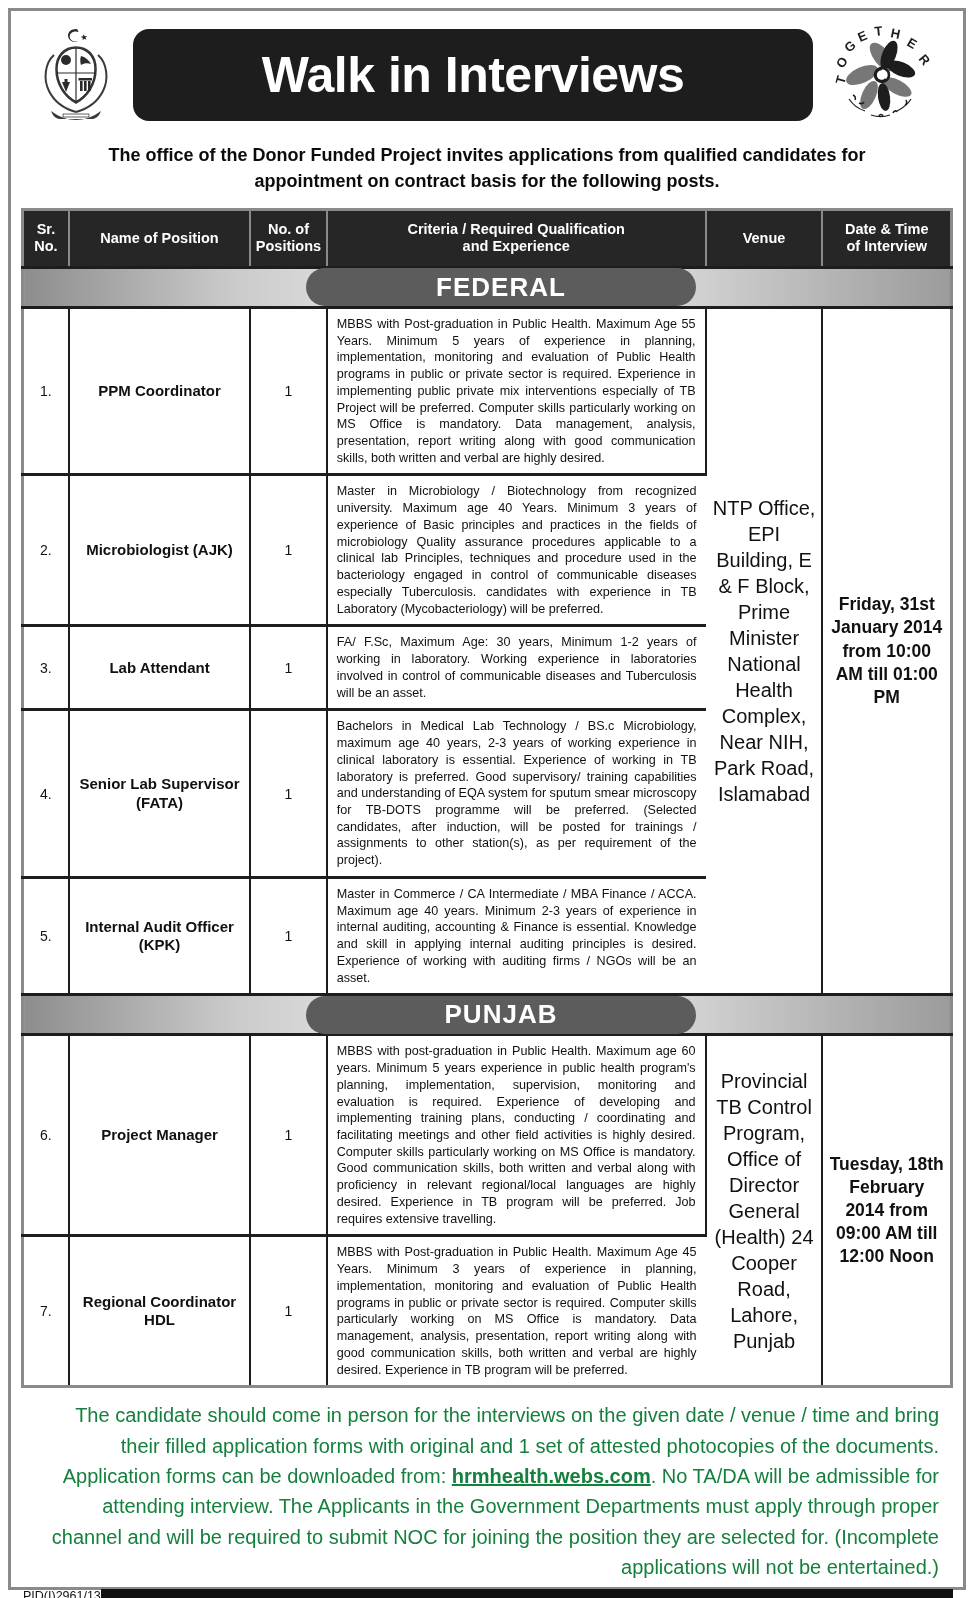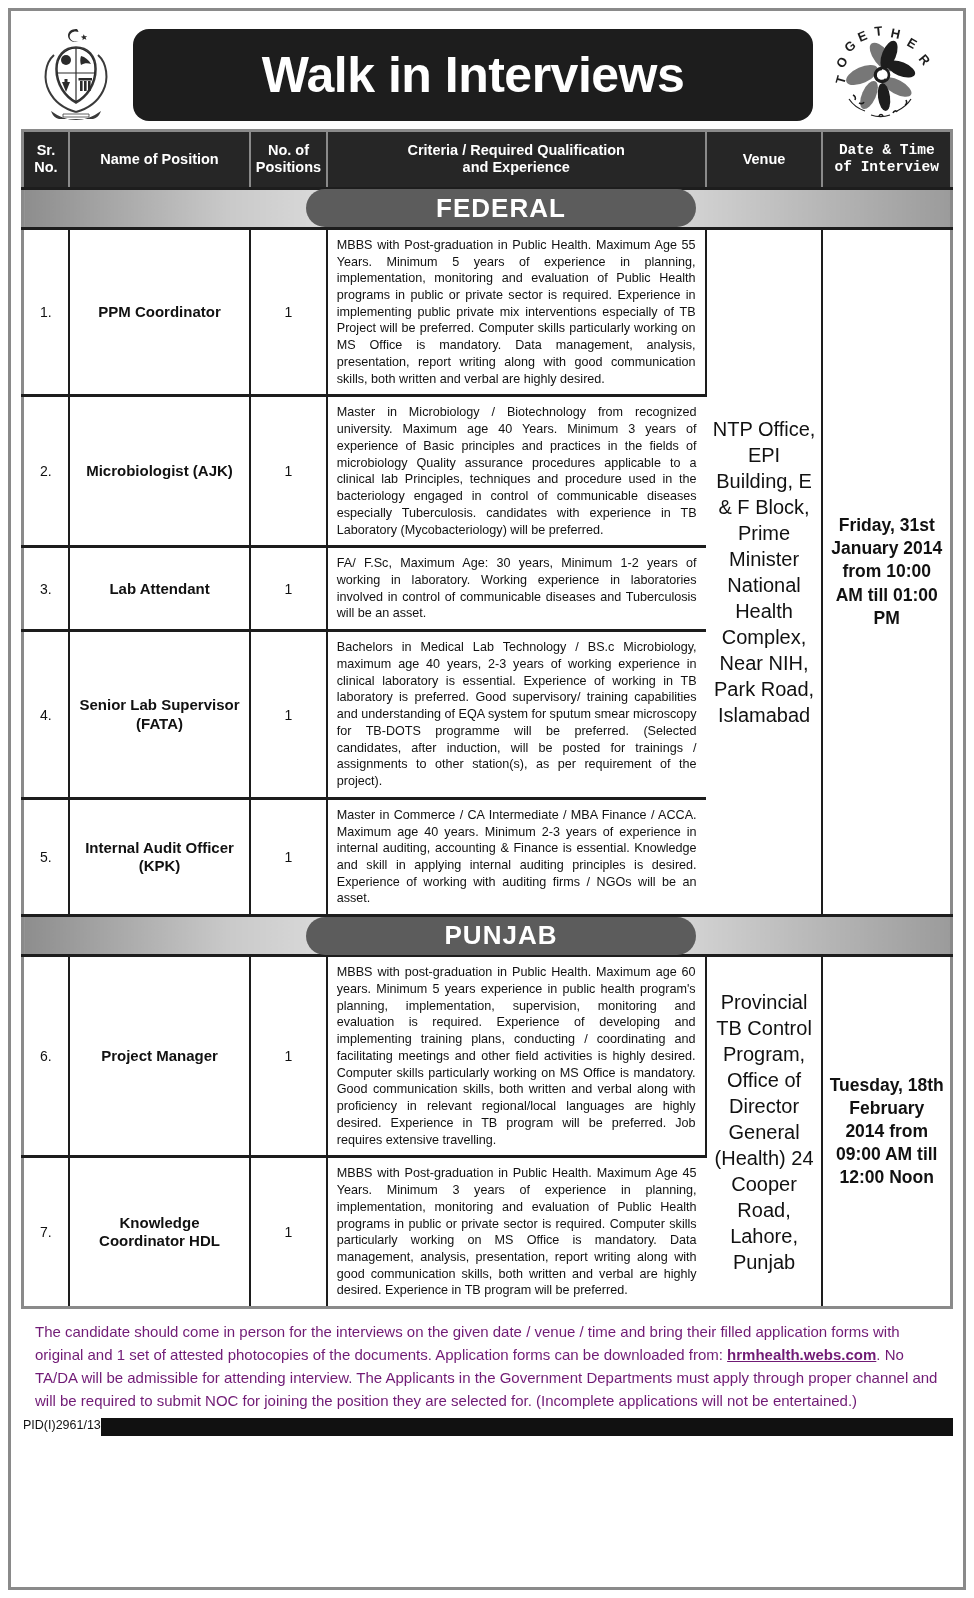--- a/index.html
+++ b/index.html
@@ -73,21 +73,21 @@
     background: #262626;
     color: #ffffff;
     font-size: 14.5px;
     font-weight: bold;
     line-height: 1.2;
     padding: 10px 3px;
     text-align: center;
     vertical-align: middle;
     border-right: 2px solid #8a8a8a;
   }
-  table.posts th:last-child { border-right: none; font-family: Liberation Mono, monospace; }
+  table.posts th:last-child { border-right: none; }
 
   td { border-right: 2px solid #1d1d1d; vertical-align: middle; }
   td:last-child { border-right: none; }
 
   tr.data-row > td { border-top: 3px solid #1d1d1d; }
   tr.first-data-row > td { border-top: none; }
 
   .c-sr    { text-align: center; font-size: 14px; }
   .c-name  { text-align: center; font-size: 15px; font-weight: bold; line-height: 1.22; padding: 4px 6px; }
   .c-num   { text-align: center; font-size: 14px; }
@@ -121,25 +121,25 @@
     align-items: center;
     justify-content: center;
     color: #ffffff;
     font-size: 26px;
     font-weight: bold;
     letter-spacing: 1px;
   }
 
   
   .footnote {
-    text-align: left;
-    font-size: 15px;
+    text-align: right;
+    font-size: 20px;
     line-height: 1.52;
     padding: 12px 14px 2px 14px;
-    color: #701a75;
+    color: #15803d;
   }
   .footnote .weblink {
     font-weight: bold;
     text-decoration: underline;
   }
   .pid-row {
     display: flex;
     padding: 4px 0 0 2px;
   }
   .pid {
@@ -228,20 +228,21 @@
           <g fill="#1d1d1d" stroke="#1d1d1d" stroke-width="1.2">
             <path d="M22 76c4 6 10 10 16 12" fill="none"></path>
             <path d="M44 92c6 2 13 2 19 0" fill="none"></path>
             <path d="M70 88c6-3 11-7 14-12" fill="none"></path>
             <path d="M26 72c2 1 3 3 2 5M32 80c2 1 4 1 5-1M52 93c1-2 3-2 4 0M66 90c1-2 3-3 4-1M78 82c2-1 2-3 1-5" fill="none" stroke-width="1.6"></path>
           </g>
         </svg>
       </div>
     </div>
 
+    <div class="intro">The office of the Donor Funded Project invites applications from qualified candidates for appointment on contract basis for the following posts.</div>
 
     <table class="posts">
       <colgroup>
         <col style="width:46px">
         <col style="width:180px">
         <col style="width:76px">
         <col style="width:376px">
         <col style="width:116px">
         <col style="width:128px">
       </colgroup>
@@ -317,21 +318,21 @@
           <tr class="data-row first-data-row">
             <td class="c-sr">6.</td>
             <td class="c-name">Project Manager</td>
             <td class="c-num">1</td>
             <td class="c-crit">MBBS with post-graduation in Public Health. Maximum age 60 years. Minimum 5 years experience in public health program's planning, implementation, supervision, monitoring and evaluation is required. Experience of developing and implementing training plans, conducting / coordinating and facilitating meetings and other field activities is highly desired. Computer skills particularly working on MS Office is mandatory. Good communication skills, both written and verbal along with proficiency in relevant regional/local languages are highly desired. Experience in TB program will be preferred. Job requires extensive travelling.</td>
             <td class="c-venue" rowspan="2">Provincial TB Control Program, Office of Director General (Health) 24 Cooper Road, Lahore, Punjab</td>
             <td class="c-date" rowspan="2">Tuesday, 18th February 2014 from 09:00 AM till 12:00 Noon</td>
           </tr>
           <tr class="data-row">
             <td class="c-sr">7.</td>
-            <td class="c-name">Knowledge Coordinator HDL</td>
+            <td class="c-name">Regional Coordinator HDL</td>
             <td class="c-num">1</td>
             <td class="c-crit">MBBS with Post-graduation in Public Health. Maximum Age 45 Years. Minimum 3 years of experience in planning, implementation, monitoring and evaluation of Public Health programs in public or private sector is required. Computer skills particularly working on MS Office is mandatory. Data management, analysis, presentation, report writing along with good communication skills, both written and verbal are highly desired. Experience in TB program will be preferred.</td>
           </tr>
         </tbody>
     </table>
 
     <div class="footnote">
       <span>The candidate should come in person for the interviews on the given date / venue / time and bring their filled application forms with original and 1 set of attested photocopies of the documents. Application forms can be downloaded from: </span><a class="weblink">hrmhealth.webs.com</a><span>. No TA/DA will be admissible for attending interview. The Applicants in the Government Departments must apply through proper channel and will be required to submit NOC for joining the position they are selected for. (Incomplete applications will not be entertained.)</span>
     </div>
 

